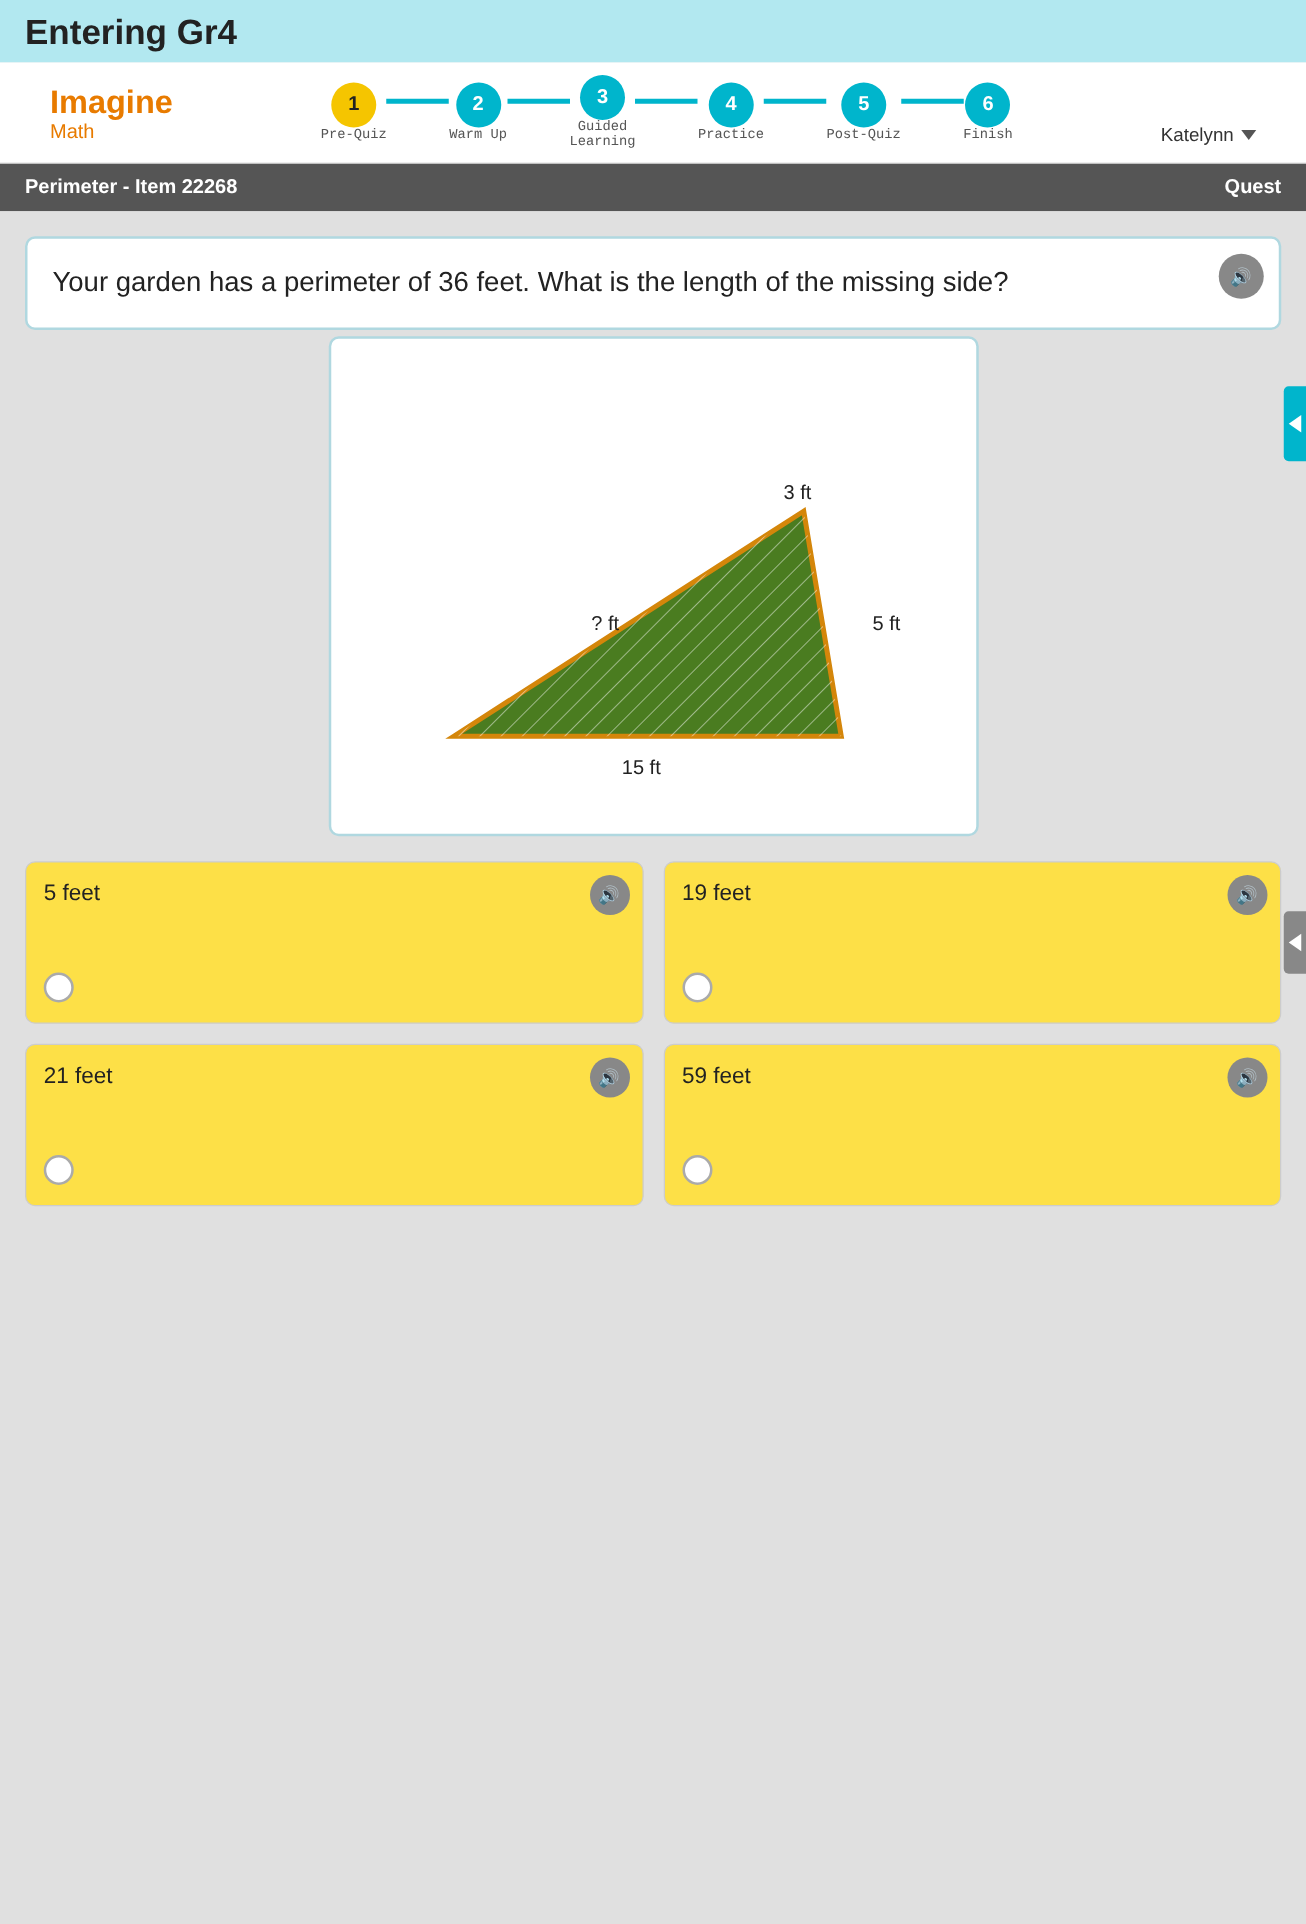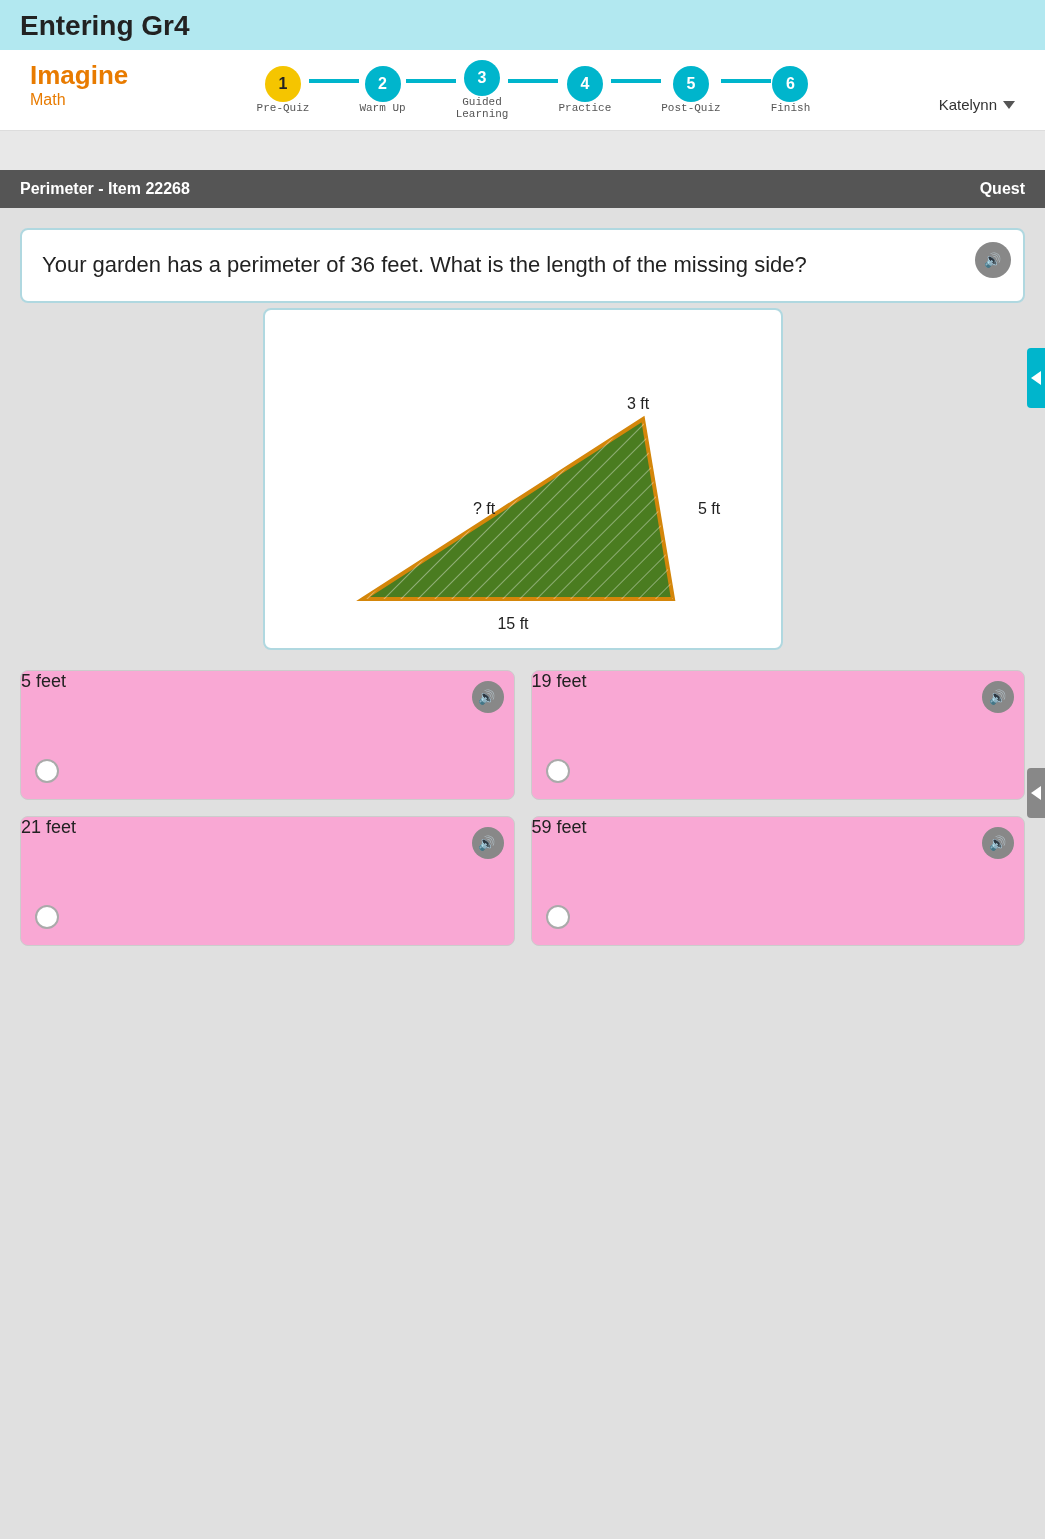--- a/index.html
+++ b/index.html
@@ -13,23 +13,23 @@
     .top-header-title {
       font-size: 28px;
       font-weight: bold;
       color: #222;
     }
 
     
     .nav-bar {
       background: #ffffff;
       display: flex;
-      align-items: flex-start;
+      align-items: center;
       justify-content: space-between;
-      padding: 10px 30px;
+      padding: 10px 40px;
       border-bottom: 1px solid #ddd;
     }
     .logo-area { display: flex; flex-direction: column; }
     .logo-imagine { color: #e87b00; font-size: 26px; font-weight: bold; }
     .logo-math { color: #e87b00; font-size: 16px; }
 
     
     .progress-steps {
       display: flex;
       align-items: center;
@@ -90,21 +90,20 @@
     
     .section-bar {
       background: #555555;
       color: white;
       padding: 10px 20px;
       font-size: 16px;
       font-weight: bold;
       display: flex;
       justify-content: space-between;
       align-items: center;
-      margin-top: 39px;
     }
 
     
     .main-content {
       background: #e0e0e0;
       padding: 20px;
       position: relative;
       min-height: 1380px;
     }
 
@@ -138,21 +137,21 @@
       color: white;
     }
 
     
     .image-box {
       background: white;
       border: 2px solid #b0d8e0;
       border-radius: 8px;
       margin: 0 auto 20px auto;
       width: 520px;
-      height: 342px;
+      height: 400px;
       display: flex;
       align-items: center;
       justify-content: center;
       position: relative;
     }
 
     
     .triangle-area {
       width: 480px;
       height: 360px;
@@ -178,23 +177,24 @@
     }
     .btn-check { background: #d8d8d8; }
 
     
     .answers-grid {
       display: grid;
       grid-template-columns: 1fr 1fr;
       gap: 16px;
     }
     .answer-option {
-      background: #f9a8d4;
+      background: #fde047;
       border: 1.5px solid #ccc;
       border-radius: 8px;
+      padding: 14px;
       position: relative;
       min-height: 130px;
     }
     .answer-label {
       font-size: 18px;
       color: #222;
       margin-bottom: 8px;
     }
     .answer-audio-btn {
       position: absolute;

